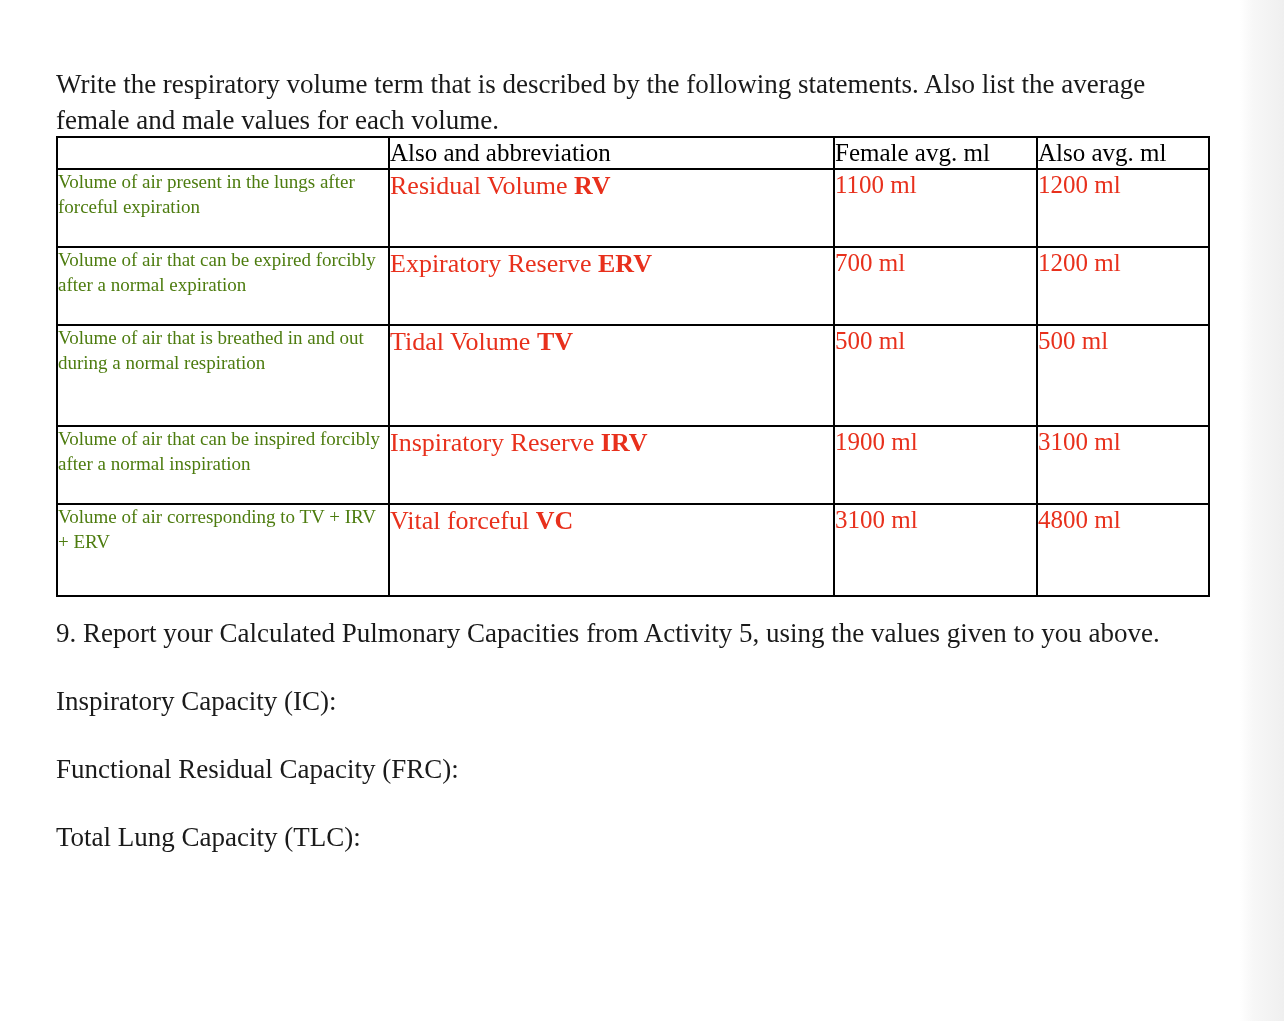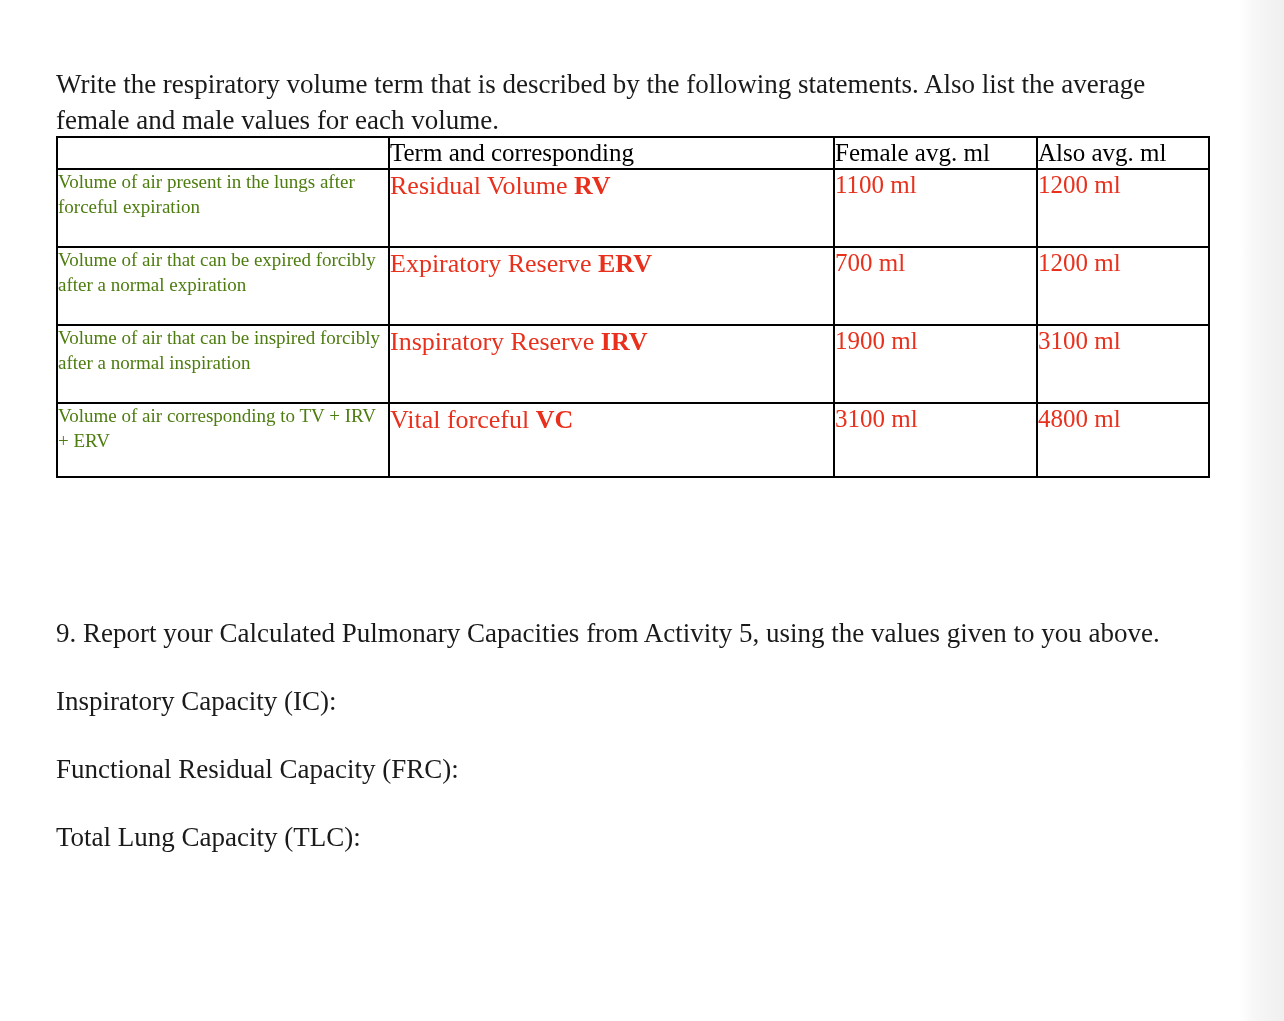--- a/index.html
+++ b/index.html
@@ -97,21 +97,21 @@
     font-size: 25px;
     line-height: 1.2;
     padding: 12px 8px 9px 12px;
     color: #e8301c;
     white-space: nowrap;
   }
   .row-h1 { height: 78px; }
   .row-h2 { height: 78px; padding-left: 45px; }
   .row-h3 { height: 101px; }
   .row-h4 { height: 78px; }
-  .row-h5 { height: 74px; }
+  .row-h5 { height: 92px; }
 
   
   .q-block {
     position: absolute;
     left: 56px;
     top: 604px;
     width: 1150px;
   }
   .q-line {
     font-size: 27px;
@@ -132,37 +132,43 @@
     <table class="vol-table">
       <colgroup>
         <col class="col-desc">
         <col class="col-term">
         <col class="col-fem">
         <col class="col-male">
       </colgroup>
       <thead>
         <tr>
           <th class="hdr-cell hdr-blank"></th>
-          <th class="hdr-cell">Term and corresponding</th>
+          <th class="hdr-cell">Also and abbreviation</th>
           <th class="hdr-cell">Female avg. ml</th>
           <th class="hdr-cell">Also avg. ml</th>
         </tr>
       </thead>
       <tbody>
         <tr class="row-h1">
           <td class="desc-cell">Volume of air present in the lungs after forceful expiration</td>
           <td class="term-cell"><span>Residual Volume </span><span class="abbr">RV</span></td>
           <td class="val-cell">1100 ml</td>
           <td class="val-cell">1200 ml</td>
         </tr>
         <tr class="row-h2">
           <td class="desc-cell">Volume of air that can be expired forcibly after a normal expiration</td>
           <td class="term-cell"><span>Expiratory Reserve </span><span class="abbr">ERV</span></td>
           <td class="val-cell">700 ml</td>
           <td class="val-cell">1200 ml</td>
+        </tr>
+        <tr class="row-h3">
+          <td class="desc-cell">Volume of air that is breathed in and out during a normal respiration</td>
+          <td class="term-cell"><span>Tidal Volume </span><span class="abbr">TV</span></td>
+          <td class="val-cell">500 ml</td>
+          <td class="val-cell">500 ml</td>
         </tr>
         <tr class="row-h4">
           <td class="desc-cell">Volume of air that can be inspired forcibly after a normal inspiration</td>
           <td class="term-cell"><span>Inspiratory Reserve </span><span class="abbr">IRV</span></td>
           <td class="val-cell">1900 ml</td>
           <td class="val-cell">3100 ml</td>
         </tr>
         <tr class="row-h5">
           <td class="desc-cell">Volume of air corresponding to TV + IRV + ERV</td>
           <td class="term-cell"><span>Vital forceful </span><span class="abbr">VC</span></td>

